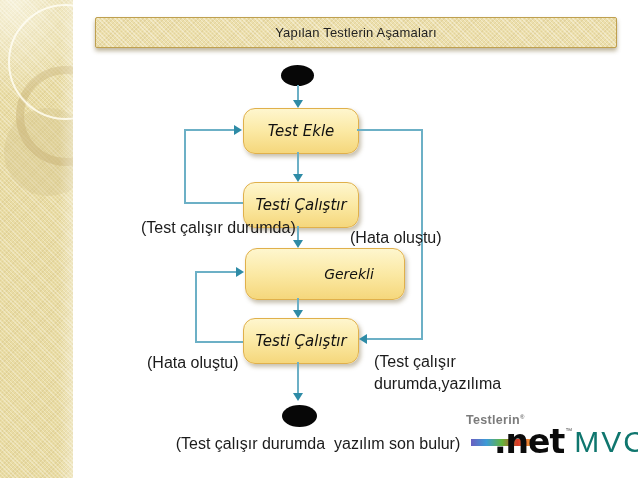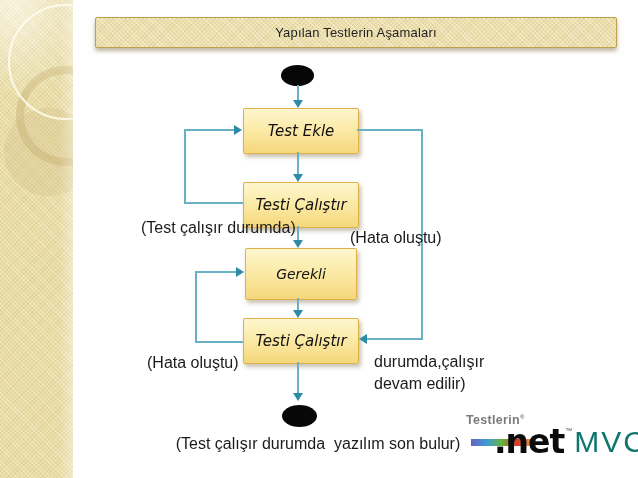--- a/index.html
+++ b/index.html
@@ -28,21 +28,21 @@
     background-color:#ECDFAC;
     background-image:
       repeating-linear-gradient(45deg, rgba(255,255,255,.35) 0 1px, transparent 1px 3px),
       repeating-linear-gradient(135deg, rgba(176,148,78,.16) 0 1px, transparent 1px 3px);
     border:1px solid #BFA04F;border-radius:2px;
     box-shadow:0 3px 4px rgba(110,90,35,.45);
     display:flex;align-items:center;justify-content:center;
     font-size:13px;color:#222;letter-spacing:.2px;}
 
   
-  .node{position:absolute;border-radius:2px;
+  .node{position:absolute;border-radius:12px;
     background:linear-gradient(180deg,#FEF6CE 0%,#FBE9A4 50%,#F5D77C 100%);
     border:1px solid #E0B04B;
     box-shadow:2px 3px 4px rgba(95,75,25,.35);
     display:flex;flex-direction:column;align-items:center;justify-content:center;
     font-family:"DejaVu Sans",sans-serif;font-style:italic;font-size:15px;color:#111;}
   .node .l2{font-size:14px;line-height:1.3;}
   .terminator{position:absolute;background:#070707;border-radius:50%;}
 
   
   .hline,.vline{position:absolute;background:#6CB0C6;}
@@ -98,21 +98,21 @@
   <div class="vline" style="left:297px;top:152px;height:23px;"></div>
   <div class="ah down" style="left:293px;top:174px;"></div>
 
   <div class="node" style="left:243px;top:182px;width:114px;height:44px;">
     <span>Testi Çalıştır</span>
   </div>
 
   <div class="vline" style="left:297px;top:226px;height:15px;"></div>
   <div class="ah down" style="left:293px;top:240px;"></div>
 
-  <div class="node" style="left:245px;top:248px;width:110px;height:50px;">
+  <div class="node" style="left:245px;top:248px;width:110px;height:50px;padding-left:48px;">
     <span class="l2">Gerekli</span>
   </div>
 
   <div class="vline" style="left:297px;top:298px;height:13px;"></div>
   <div class="ah down" style="left:293px;top:310px;"></div>
 
   <div class="node" style="left:243px;top:318px;width:114px;height:44px;">
     <span>Testi Çalıştır</span>
   </div>
 
@@ -133,22 +133,22 @@
 
   <div class="hline" style="left:357px;top:129px;width:66px;"></div>
   <div class="vline" style="left:421px;top:129px;height:211px;"></div>
   <div class="hline" style="left:366px;top:338px;width:57px;"></div>
   <div class="ah left" style="left:359px;top:334px;"></div>
 
   <div class="lbl" style="left:141px;top:217px;">(Test çalışır durumda)</div>
   <div class="lbl" style="left:350px;top:227px;">(Hata oluştu)</div>
   <div class="lbl" style="left:147px;top:352px;">(Hata oluştu)</div>
   <div class="lbl" style="left:374px;top:351px;width:100px;">
-    <div>durumda,çalışır</div>
-    <div>devam edilir)</div>
+    <div>(Test çalışır</div>
+    <div>durumda,yazılıma</div>
   </div>
   <div class="lbl lbl-end" style="left:168px;top:433px;">(Test çalışır durumda  yazılım son bulur)</div>
 
   <div class="logo">
     <div class="ms"><span>Testlerin</span><sup>®</sup></div>
     <div class="row">
       <div class="stripe"></div>
       <span class="dotnet">.net</span>
       <span class="tm">™</span>
       <span class="mvc">MVC</span>

